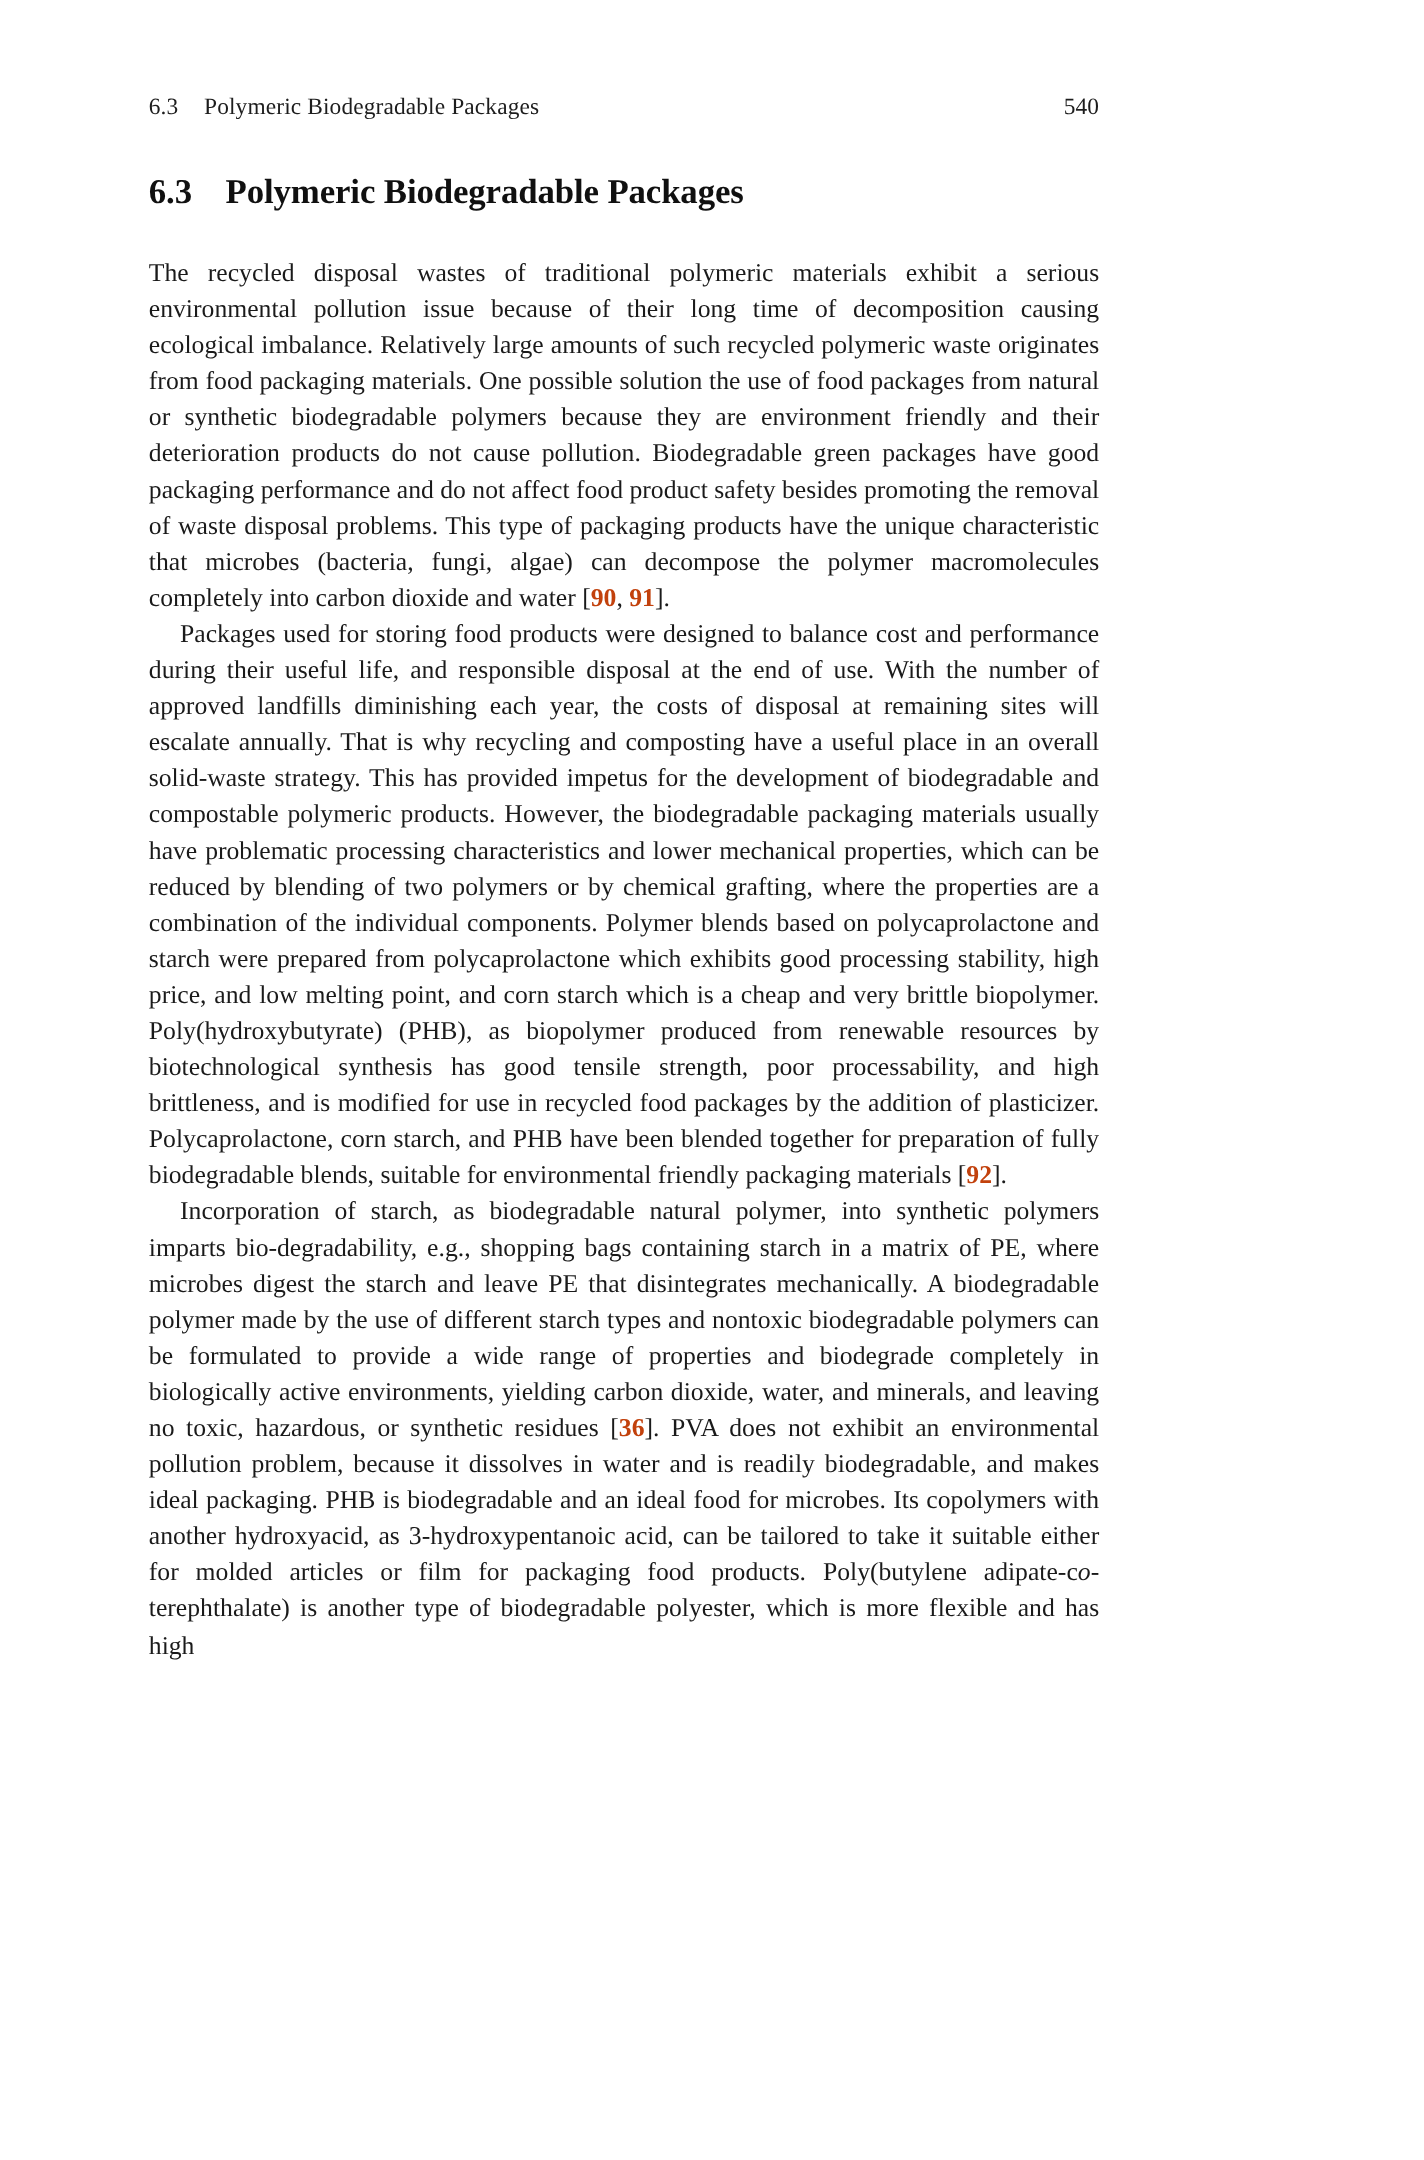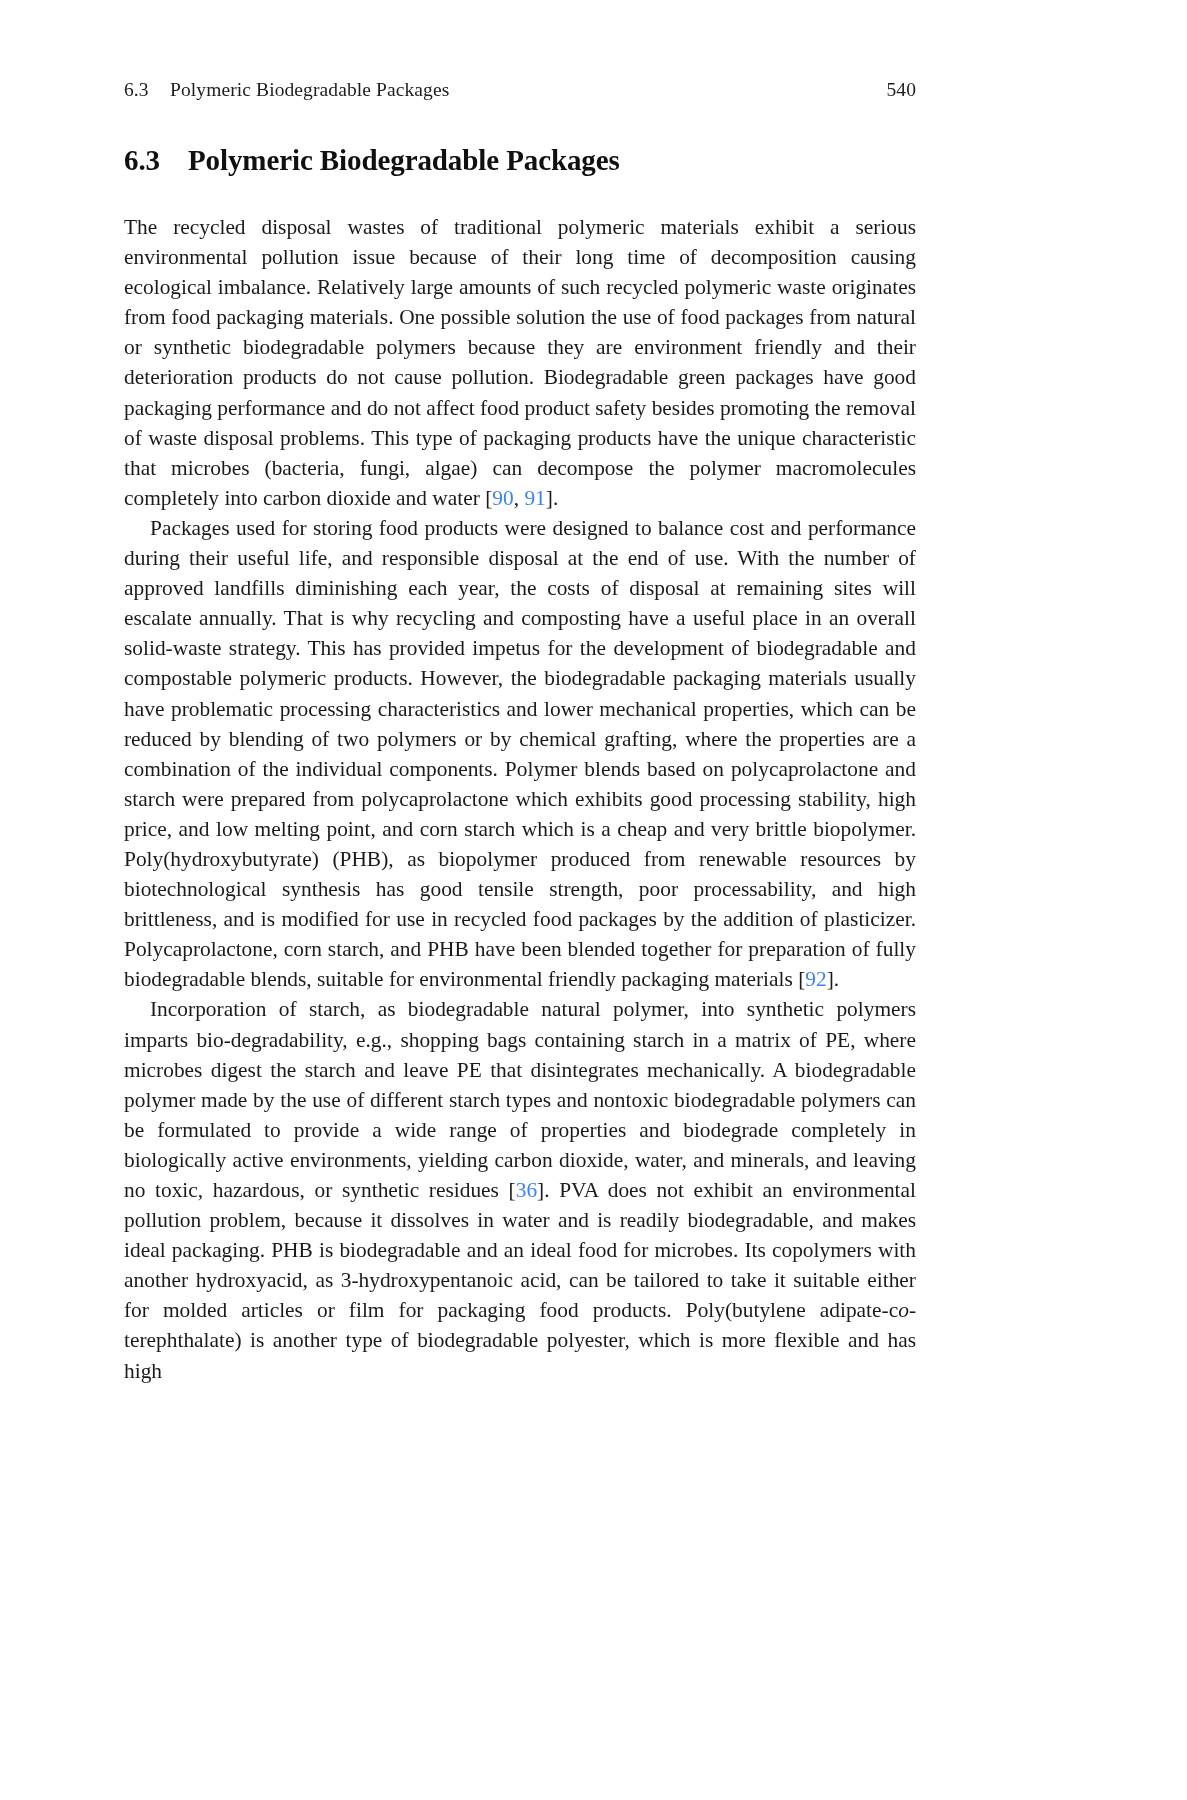--- a/index.html
+++ b/index.html
@@ -76,22 +76,23 @@
   p.para {
     margin: 0;
     text-align: justify;
     text-justify: inter-word;
     hyphens: manual;
   }
   p.para.indent {
     text-indent: 26px;
   }
   .cite {
-    color: #3b82f6;
+    color: #c2410c;
     text-decoration: none;
+    font-weight: bold;
   }
   .ital {
     font-style: italic;
   }
 </style>
 </head>
 <body>
 
 <div class="page">
   <div class="content">

